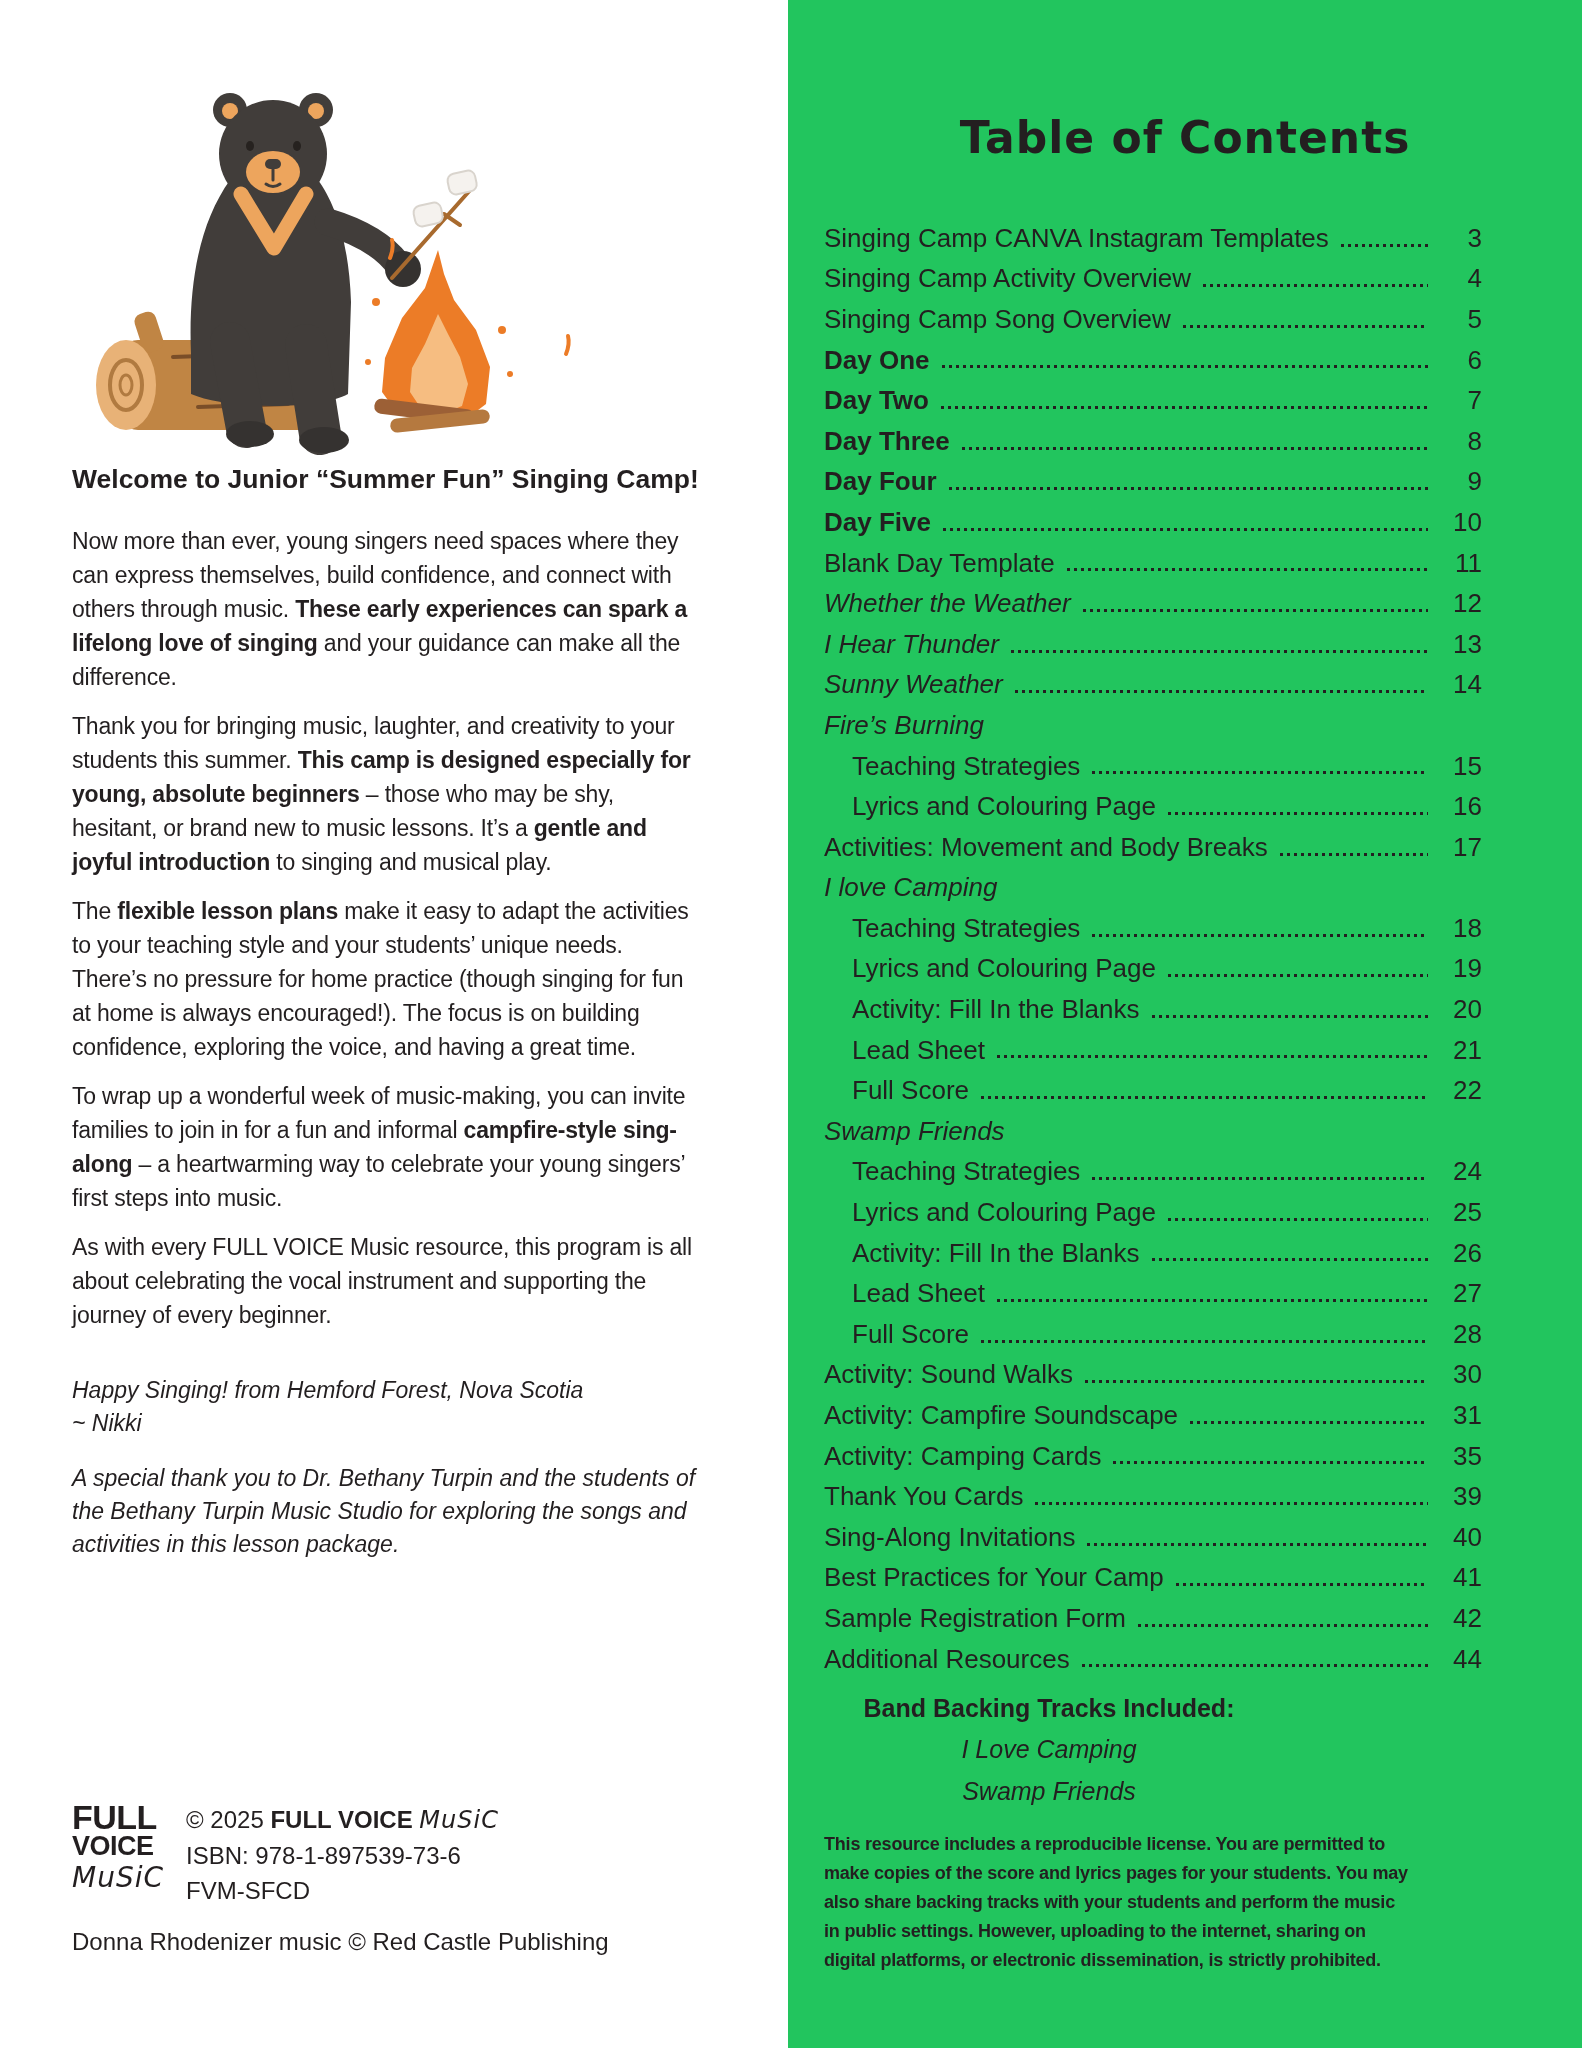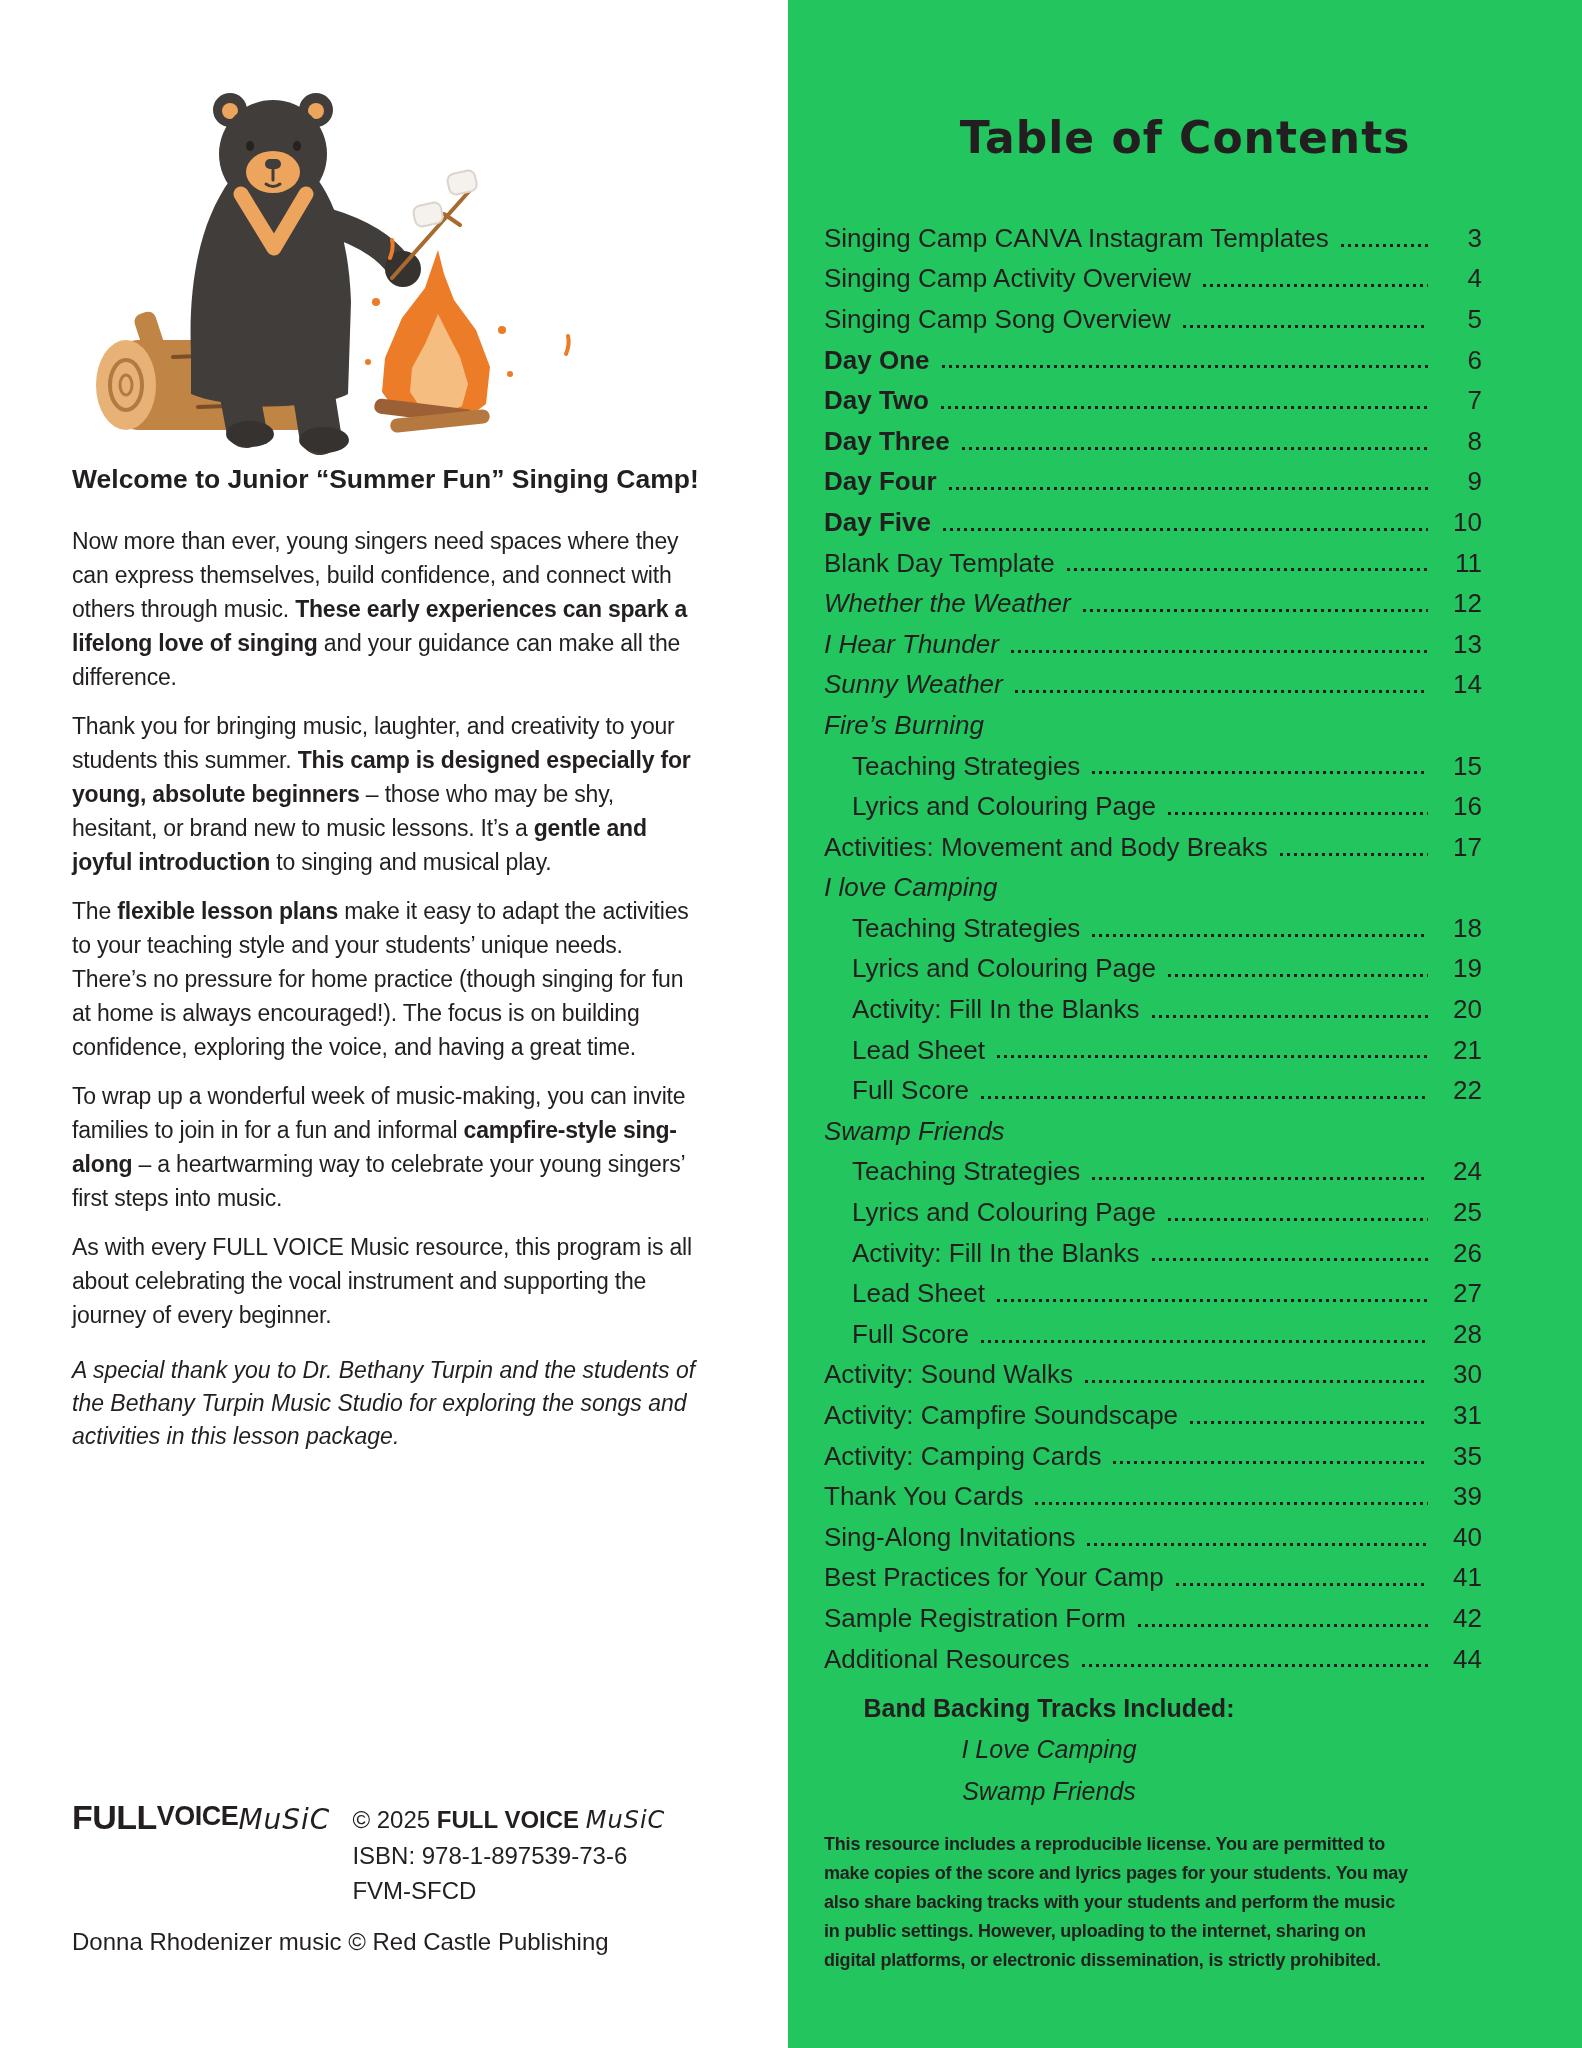--- a/index.html
+++ b/index.html
@@ -8,21 +8,21 @@
 
   
   .illustration{position:absolute;left:78px;top:62px;width:500px;height:405px;}
   .left-text{position:absolute;left:72px;top:462px;width:628px;}
   .welcome-heading{font-size:26.5px;font-weight:bold;line-height:34px;margin-bottom:28px;}
   .body-para{margin:0 0 15px 0;font-size:23px;line-height:34px;letter-spacing:-0.2px;}
   .body-para b{font-weight:bold;}
   .signoff{margin-top:42px;font-style:italic;font-size:23px;line-height:33px;}
   .acknowledgement{margin-top:22px;font-style:italic;font-size:23px;line-height:33px;}
   .logo-block{position:absolute;left:72px;top:1802px;display:flex;align-items:flex-start;}
-  .logo-stack{display:flex;flex-direction:row;}
+  .logo-stack{display:flex;flex-direction:column;}
   .logo-full{font-size:34px;font-weight:bold;line-height:30px;letter-spacing:-0.5px;}
   .logo-voice{font-size:27px;font-weight:bold;line-height:28px;letter-spacing:-0.5px;}
   .logo-music{font-size:28px;line-height:36px;}
   .script{font-family:"DejaVu Sans",sans-serif;font-style:italic;letter-spacing:1px;}
   .pub-col{margin-left:22px;}
   .pub-line{font-size:24px;line-height:35px;}
   .credit{position:absolute;left:72px;top:1928px;font-size:24px;}
 
   
   .blue-panel{position:absolute;left:788px;top:0;width:794px;height:2048px;background:#22c55e;}
@@ -108,20 +108,24 @@
 
   <div class="left-text">
     <div class="welcome-heading">Welcome to Junior “Summer Fun” Singing Camp!</div>
     <div id="paragraphs">
         <p class="body-para"><span>Now more than ever, young singers need spaces where they can express themselves, build confidence, and connect with others through music. </span><b>These early experiences can spark a lifelong love of singing</b><span> and your guidance can make all the difference.</span></p>
         <p class="body-para"><span>Thank you for bringing music, laughter, and creativity to your students this summer. </span><b>This camp is designed especially for young, absolute beginners</b><span> – those who may be shy, hesitant, or brand new to music lessons. It’s a </span><b>gentle and joyful introduction</b><span> to singing and musical play.</span></p>
         <p class="body-para"><span>The </span><b>flexible lesson plans</b><span> make it easy to adapt the activities to your teaching style and your students’ unique needs. There’s no pressure for home practice (though singing for fun at home is always encouraged!). The focus is on building confidence, exploring the voice, and having a great time.</span></p>
         <p class="body-para"><span>To wrap up a wonderful week of music-making, you can invite families to join in for a fun and informal </span><b>campfire-style sing-along</b><span> – a heartwarming way to celebrate your young singers’ first steps into music.</span></p>
         <p class="body-para"><span>As with every FULL VOICE Music resource, this program is all about celebrating the vocal instrument and supporting the journey of every beginner.</span></p>
       </div>
+    <div class="signoff">
+      <div>Happy Singing!  from Hemford Forest, Nova Scotia</div>
+      <div>~ Nikki</div>
+    </div>
     <div class="acknowledgement">A special thank you to Dr. Bethany Turpin and the students of the Bethany Turpin Music Studio for exploring the songs and activities in this lesson package.</div>
   </div>
 
   <div class="logo-block">
     <div class="logo-stack">
       <span class="logo-full">FULL</span>
       <span class="logo-voice">VOICE</span>
       <span class="logo-music script">MuSiC</span>
     </div>
     <div class="pub-col">

